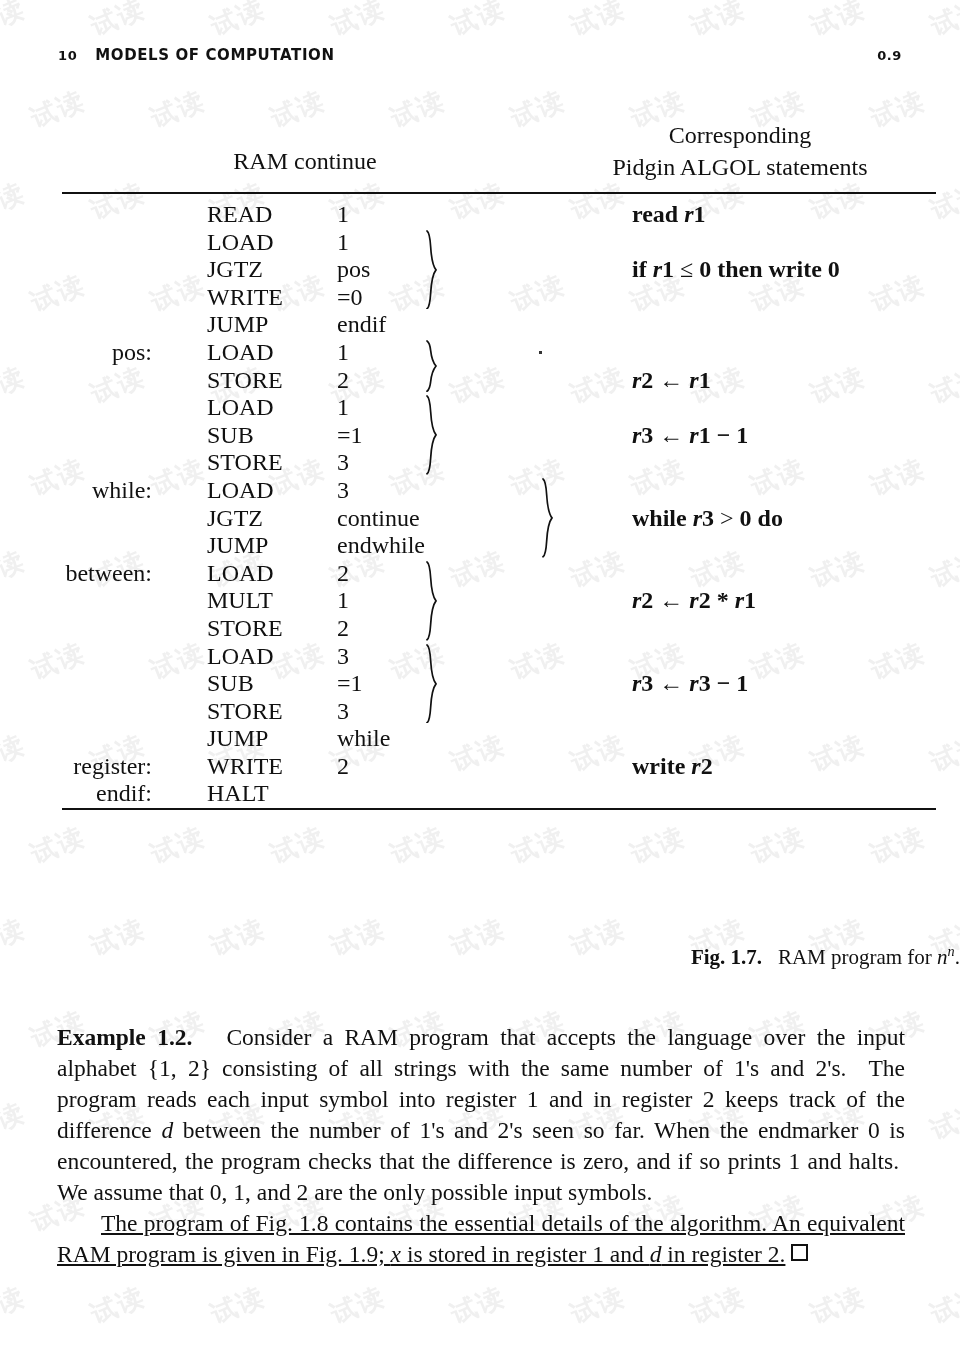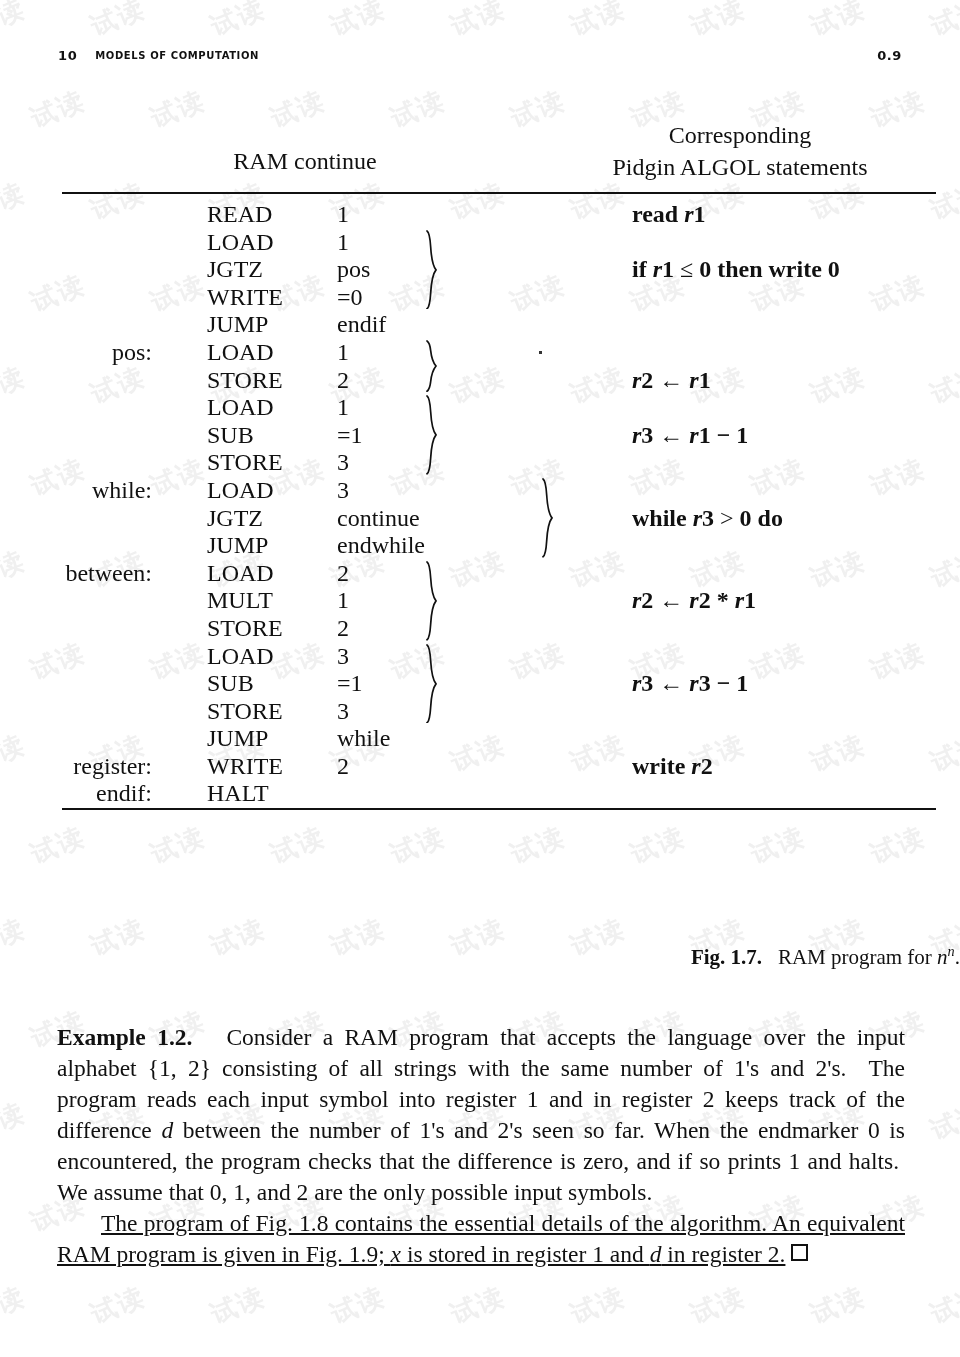--- a/index.html
+++ b/index.html
@@ -56,21 +56,21 @@
     font-size: 15px;
     letter-spacing: 0.6px;
     display: flex;
     align-items: center;
   }
   .running-head .folio {
     font-size: 13px;
     margin-right: 18px;
   }
   .running-head .rh-title {
-    font-size: 10px;
+    font-size: 15px;
   }
   .running-head .rh-sect {
     margin-left: auto;
     font-size: 13px;
   }
 
   
   #figure {
     position: absolute;
     left: 0;

